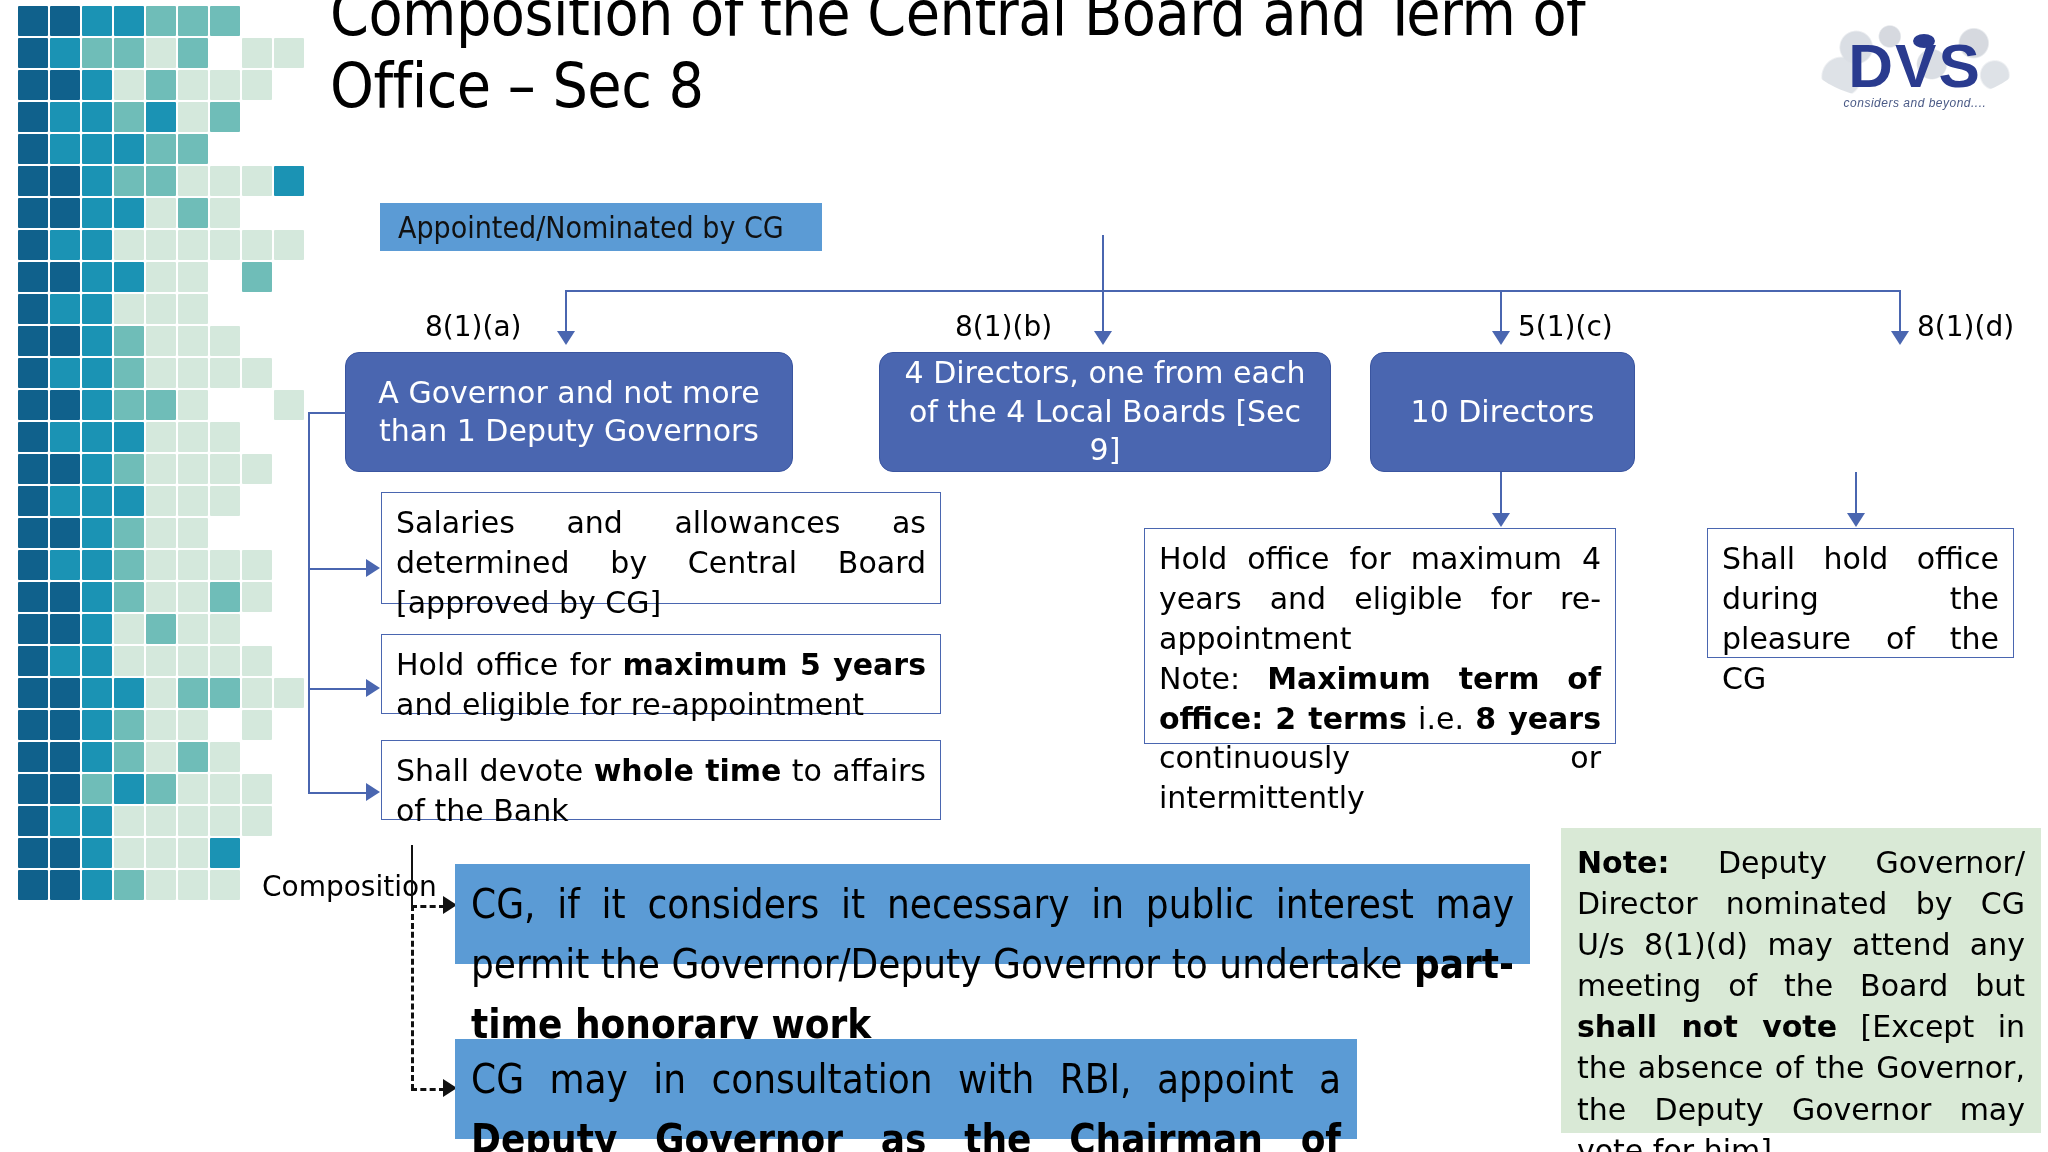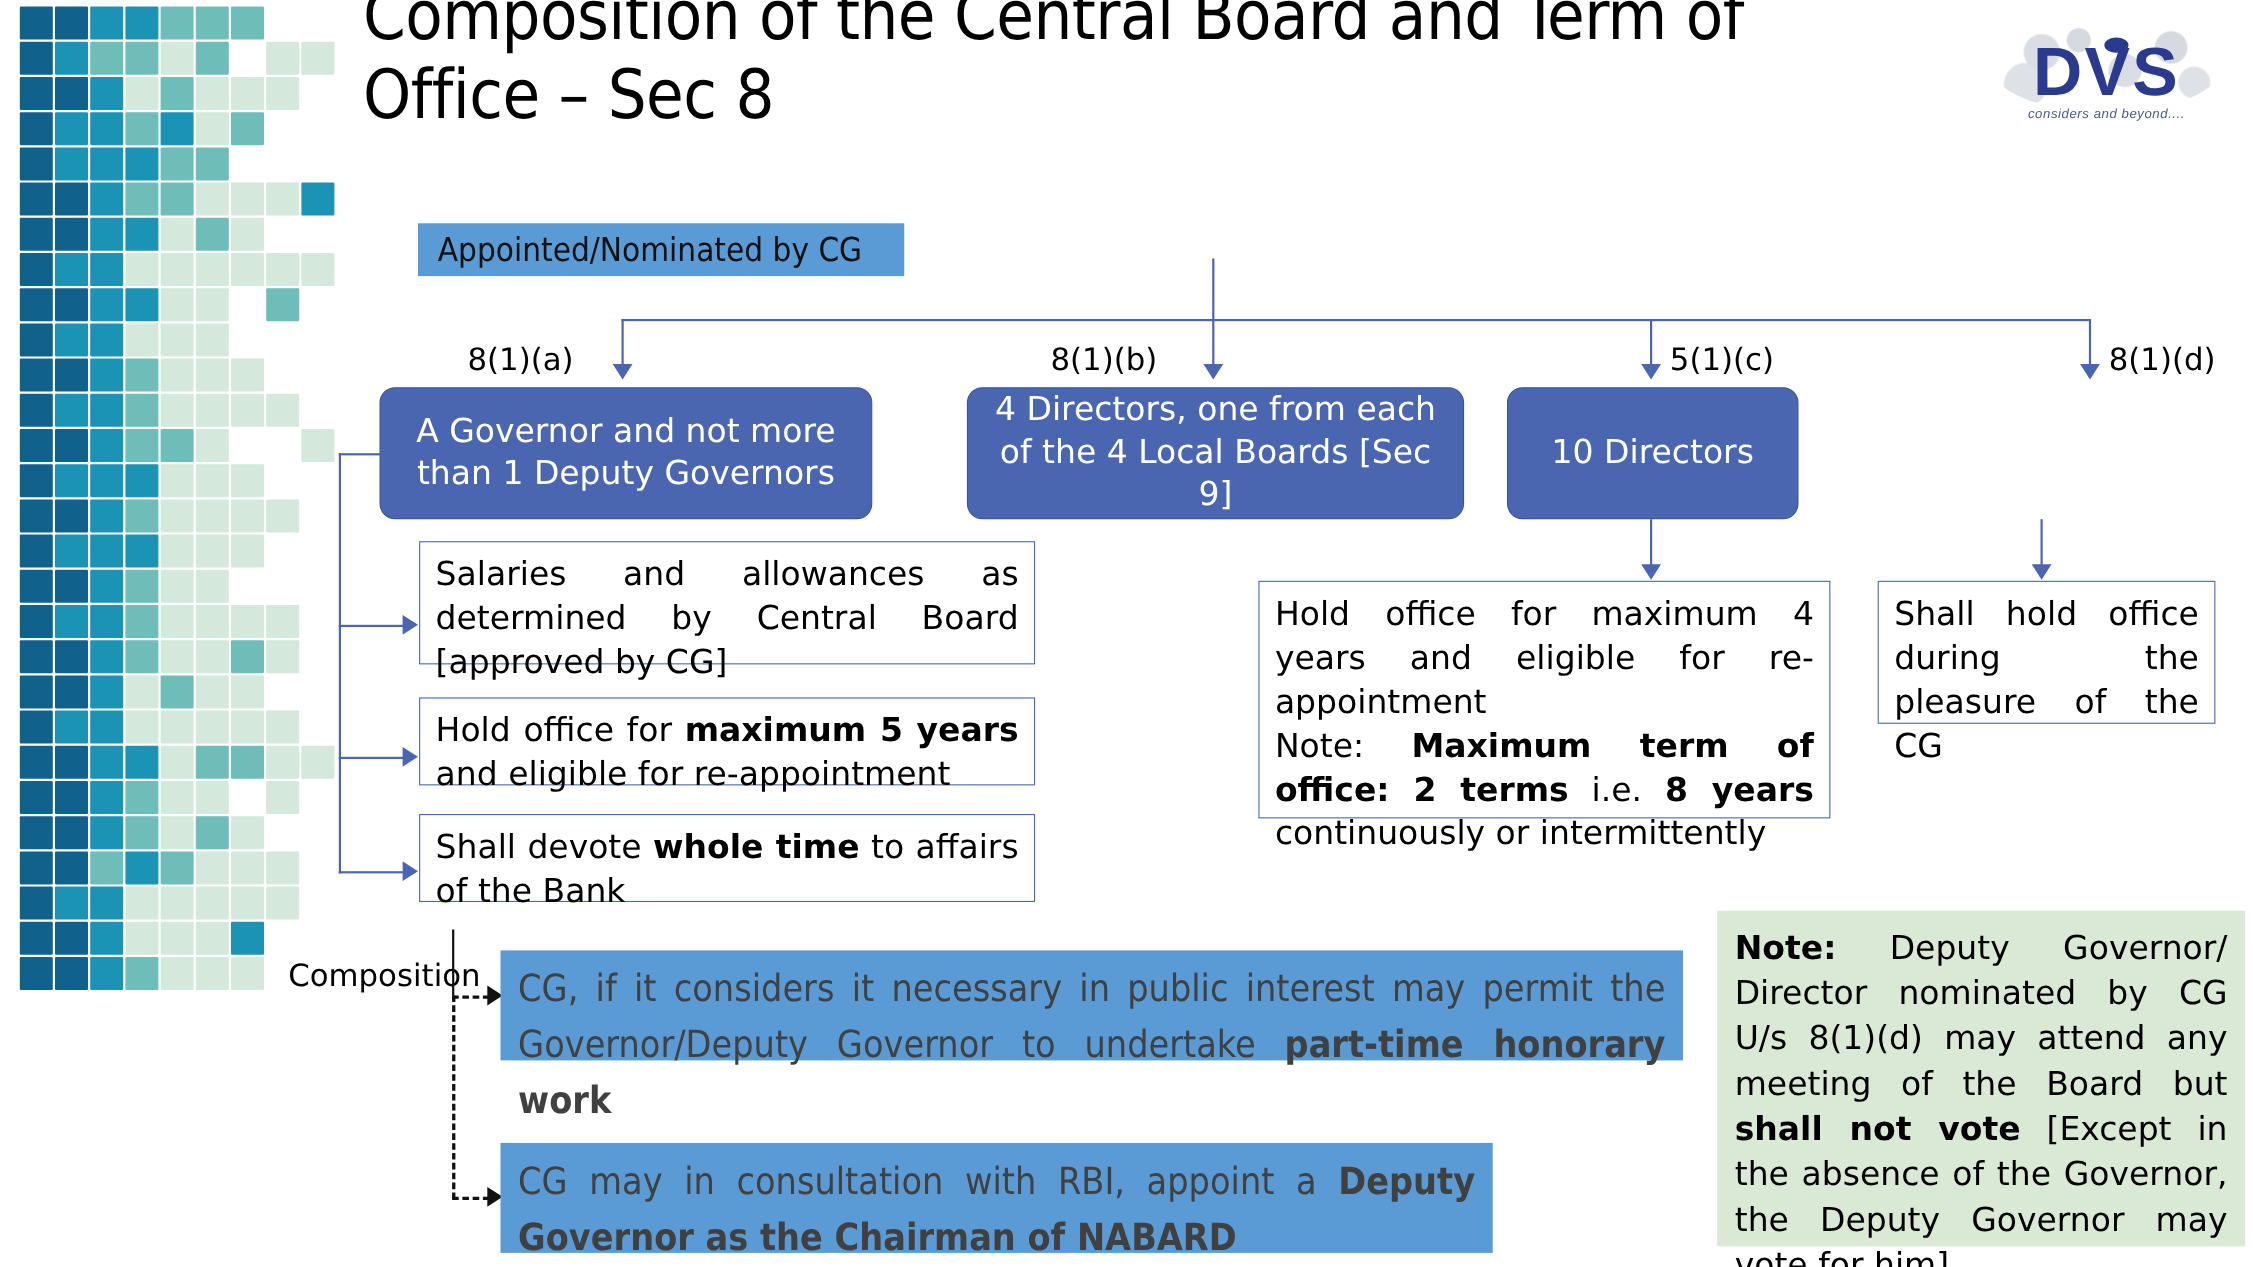--- a/index.html
+++ b/index.html
@@ -70,22 +70,22 @@
     padding:10px 14px;text-align:justify;text-align-last:left;
     font-family:"DejaVu Sans", sans-serif;
   }
   .gbox{
     position:absolute;background:#D9E9D6;color:#000000;
     font-size:30px;line-height:1.37;padding:14px 16px;box-sizing:border-box;
     text-align:justify;text-align-last:left;
     font-family:"DejaVu Sans", sans-serif;
   }
   .exbox{
-    position:absolute;background:#5B9BD5;color:#404040;
-    font-size:34px;line-height:1.5;padding:10px 16px;box-sizing:border-box;
+    position:absolute;background:#5B9BD5;color:#000000;
+    font-size:40px;line-height:1.5;padding:10px 16px;box-sizing:border-box;
     text-align:justify;text-align-last:left;
     font-family:"DejaVu Sans", sans-serif;font-stretch:condensed;
   }
   .caption{
     position:absolute;color:#000000;font-size:28px;white-space:nowrap;
     font-family:"DejaVu Sans", sans-serif;
   }
   b{font-weight:bold;}
 
   
@@ -380,21 +380,21 @@
   <div class="wbox" style="left:381px;top:492px;width:560px;height:112px;">Salaries and allowances as determined by Central Board [approved by CG]</div>
   <div class="wbox" style="left:381px;top:634px;width:560px;height:80px;">Hold office for <b>maximum 5 years</b> and eligible for re-appointment</div>
   <div class="wbox" style="left:381px;top:740px;width:560px;height:80px;">Shall devote <b>whole time</b> to affairs of the Bank</div>
 
   <div class="ln vln" style="left:1500px;top:472px;height:45px;"></div>
   <div class="arrowdown" style="left:1492px;top:513px;"></div>
 
   <div class="ln vln" style="left:1855px;top:472px;height:45px;"></div>
   <div class="arrowdown" style="left:1847px;top:513px;"></div>
 
-  <div class="wbox" style="left:1144px;top:528px;width:520px;height:216px;">Hold office for maximum 4 years and eligible for re-appointment<br>Note: <b>Maximum term of office: 2 terms</b> i.e. <b>8 years</b> continuously or intermittently</div>
+  <div class="wbox" style="left:1144px;top:528px;width:472px;height:216px;">Hold office for maximum 4 years and eligible for re-appointment<br>Note: <b>Maximum term of office: 2 terms</b> i.e. <b>8 years</b> continuously or intermittently</div>
 
   <div class="wbox" style="left:1707px;top:528px;width:307px;height:130px;">Shall hold office during the pleasure of the CG</div>
 
   <div class="caption" style="left:262px;top:870px;">Composition</div>
   <div class="exc-vline" style="left:411px;top:845px;height:60px;"></div>
   <div class="dln dvln" style="left:411px;top:905px;height:185px;"></div>
   <div class="dln dhln" style="left:411px;top:905px;width:34px;"></div>
   <div class="darrowright" style="left:443px;top:896px;"></div>
   <div class="dln dhln" style="left:411px;top:1088px;width:34px;"></div>
   <div class="darrowright" style="left:443px;top:1079px;"></div>

